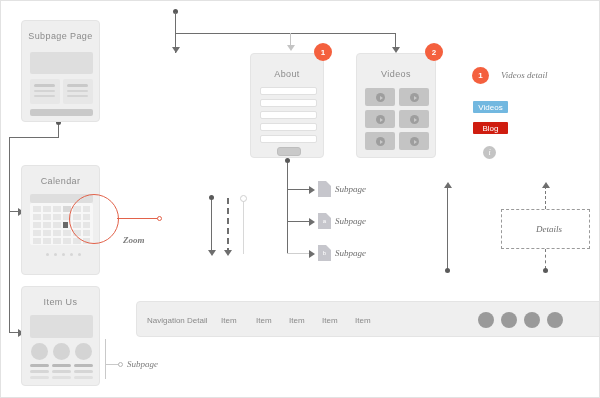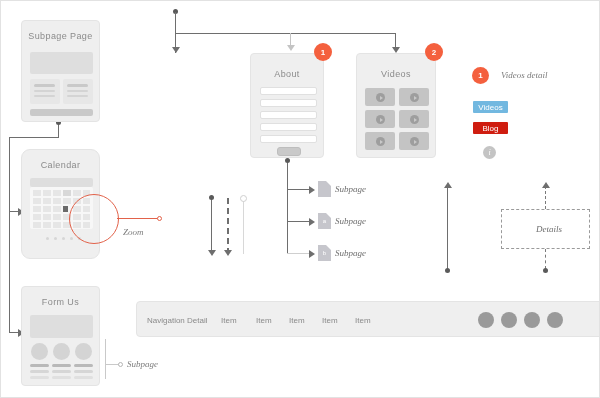--- a/index.html
+++ b/index.html
@@ -143,21 +143,21 @@
     <div class="blk-d" style="left:12px;top:63px;width:21px;height:3px;"></div>
     <div class="blk-d" style="left:12px;top:69px;width:21px;height:2px;background:#d4d4d4;"></div>
     <div class="blk-d" style="left:12px;top:74px;width:21px;height:2px;background:#d4d4d4;"></div>
     <div class="blk-l" style="left:41px;top:58px;width:30px;height:25px;"></div>
     <div class="blk-d" style="left:45px;top:63px;width:21px;height:3px;"></div>
     <div class="blk-d" style="left:45px;top:69px;width:21px;height:2px;background:#d4d4d4;"></div>
     <div class="blk-d" style="left:45px;top:74px;width:21px;height:2px;background:#d4d4d4;"></div>
     <div class="blk-d" style="left:8px;top:88px;width:63px;height:7px;"></div>
   </div>
 
-  <div class="card" style="left:20px;top:148px;width:79px;height:110px;border-radius:9px;">
+  <div class="card" style="left:20px;top:164px;width:79px;height:110px;">
     <div class="card-title" style="top:10px;">Calendar</div>
     <div class="blk" style="left:8px;top:28px;width:63px;height:9px;"></div>
     <div class="blk-l" style="left:8px;top:37px;width:63px;height:42px;background:#f7f7f7;"></div>
     <div class="cal-cell" style="left:11px;top:40px;width:8px;height:6px;"></div>
     <div class="cal-cell" style="left:21px;top:40px;width:8px;height:6px;"></div>
     <div class="cal-cell" style="left:31px;top:40px;width:8px;height:6px;"></div>
     <div class="cal-cell" style="left:41px;top:40px;width:8px;height:6px;background:#d8d8d8;"></div>
     <div class="cal-cell" style="left:51px;top:40px;width:8px;height:6px;"></div>
     <div class="cal-cell" style="left:61px;top:40px;width:7px;height:6px;"></div>
     <div class="cal-cell" style="left:11px;top:48px;width:8px;height:6px;"></div>
@@ -187,24 +187,24 @@
     <div class="cal-dot" style="left:24px;top:87px;"></div>
     <div class="cal-dot" style="left:32px;top:87px;"></div>
     <div class="cal-dot" style="left:40px;top:87px;"></div>
     <div class="cal-dot" style="left:48px;top:87px;"></div>
     <div class="cal-dot" style="left:56px;top:87px;"></div>
   </div>
 
   <div class="zoom-lens" style="left:68px;top:193px;width:48px;height:48px;"></div>
   <div class="zoom-line" style="left:116px;top:217px;width:42px;"></div>
   <div class="zoom-endp" style="left:156px;top:215px;"></div>
-  <div class="legend-italic" style="left:122px;top:226px;">Zoom</div>
+  <div class="legend-italic" style="left:122px;top:234px;font-weight:bold;">Zoom</div>
 
   <div class="card" style="left:20px;top:285px;width:79px;height:100px;">
-    <div class="card-title" style="top:10px;">Form Us</div>
+    <div class="card-title" style="top:10px;">Item Us</div>
     <div class="blk" style="left:8px;top:28px;width:63px;height:23px;"></div>
     <div class="circle" style="left:9px;top:56px;width:17px;height:17px;"></div>
     <div class="circle" style="left:31px;top:56px;width:17px;height:17px;"></div>
     <div class="circle" style="left:53px;top:56px;width:17px;height:17px;"></div>
     <div class="blk-d" style="left:8px;top:77px;width:19px;height:3px;background:#b9b9b9;"></div>
     <div class="blk-d" style="left:8px;top:83px;width:19px;height:3px;background:#d6d6d6;"></div>
     <div class="blk-d" style="left:8px;top:89px;width:19px;height:3px;background:#e0e0e0;"></div>
     <div class="blk-d" style="left:30px;top:77px;width:19px;height:3px;background:#b9b9b9;"></div>
     <div class="blk-d" style="left:30px;top:83px;width:19px;height:3px;background:#d6d6d6;"></div>
     <div class="blk-d" style="left:30px;top:89px;width:19px;height:3px;background:#e0e0e0;"></div>

